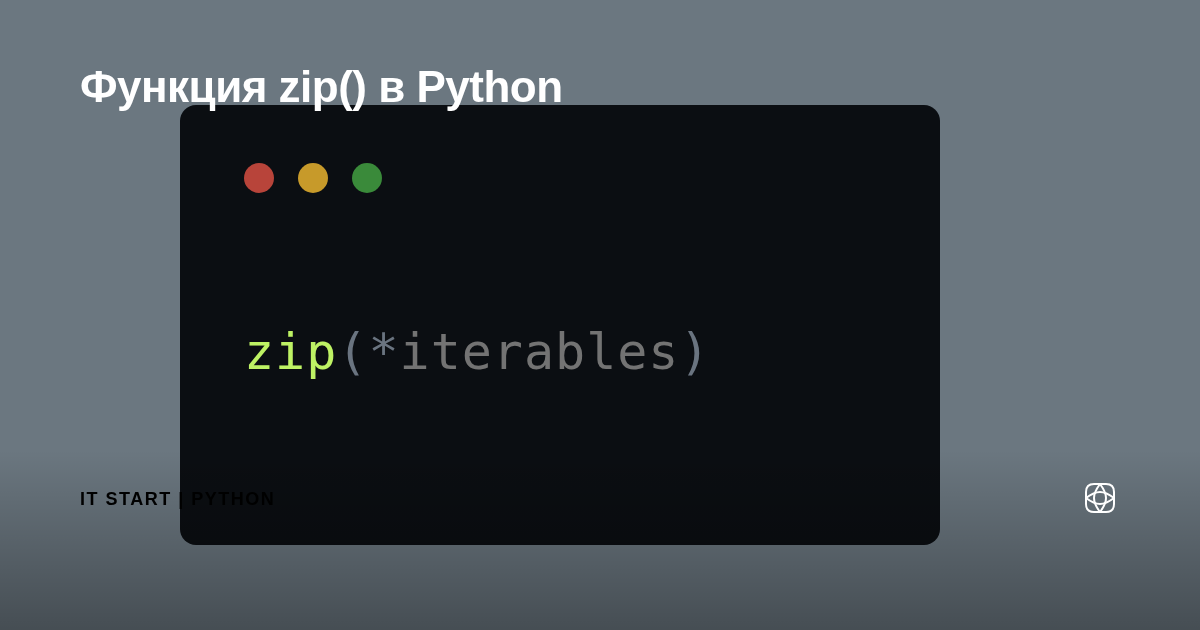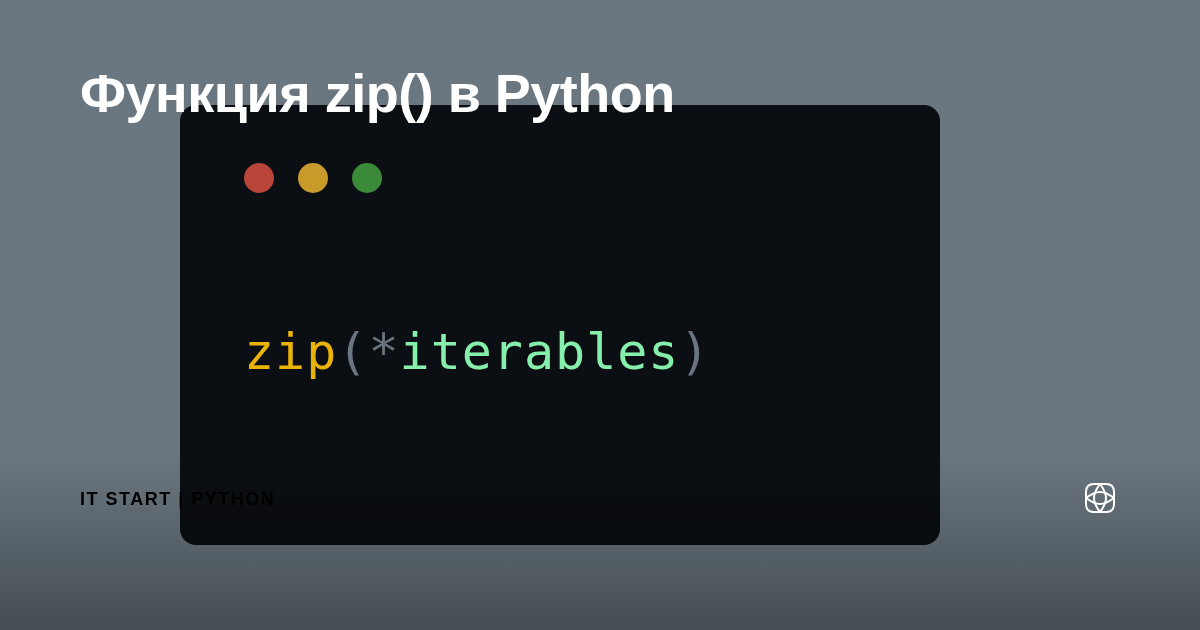--- a/index.html
+++ b/index.html
@@ -13,21 +13,21 @@
       background: #6b7780;
       font-family: -apple-system, BlinkMacSystemFont, "Segoe UI", Arial, sans-serif;
       position: relative;
       overflow: hidden;
     }
     .title {
       position: absolute;
       left: 80px;
       top: 62px;
       color: #ffffff;
-      font-size: 54px;
+      font-size: 44px;
       font-weight: 800;
       letter-spacing: -0.5px;
       z-index: 2;
     }
     .code-window {
       position: absolute;
       left: 180px;
       top: 105px;
       width: 760px;
       height: 440px;
@@ -51,24 +51,24 @@
     .dot-yellow { background: #c79a2a; }
     .dot-green { background: #3a8a3a; }
     .code-line {
       margin-top: 130px;
       margin-left: 14px;
       font-family: "SF Mono", Menlo, Monaco, Consolas, monospace;
       font-size: 50px;
       font-weight: 400;
       letter-spacing: 1px;
     }
-    .fn { color: #eab308; }
+    .fn { color: #bef264; }
     .paren { color: #6a7480; }
     .star { color: #6a7480; }
-    .arg { color: #86efac; margin-top: 12px; }
+    .arg { color: #737373; margin-top: 12px; }
     .channel {
       position: absolute;
       left: 80px;
       bottom: 120px;
       color: #000000;
       font-size: 18px;
       font-weight: 600;
       letter-spacing: 1.5px;
       z-index: 3;
     }

